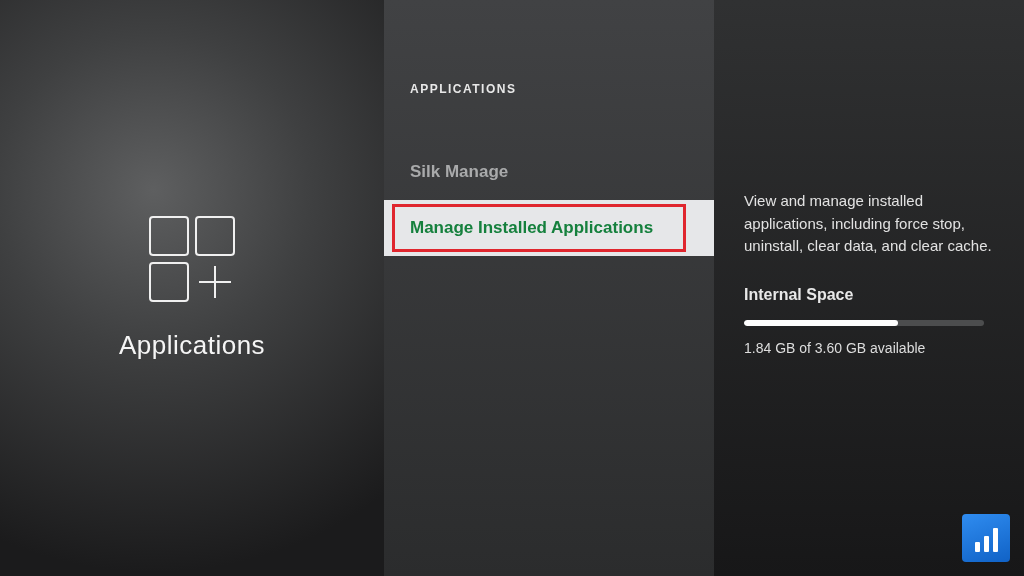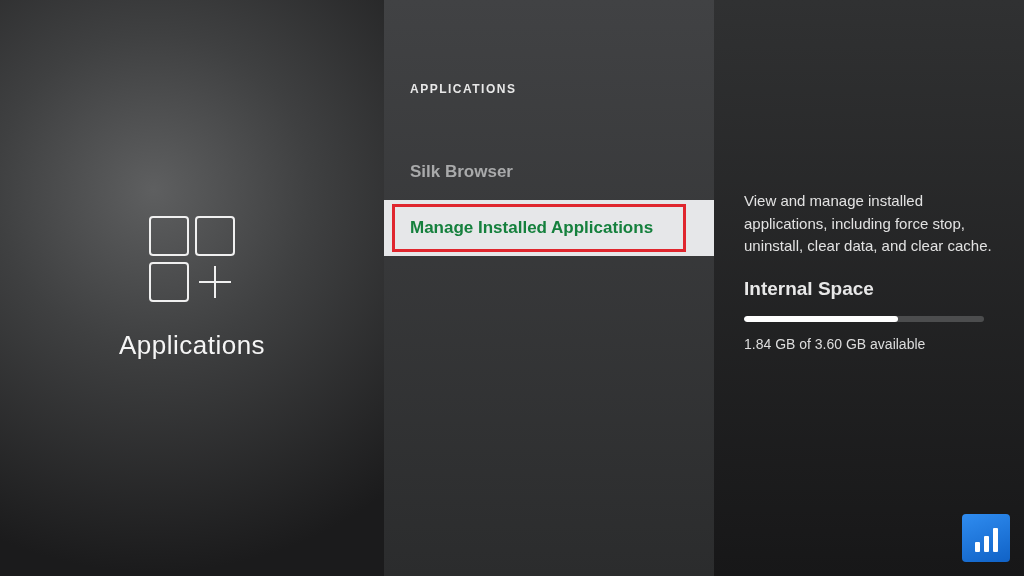--- a/index.html
+++ b/index.html
@@ -54,22 +54,22 @@
     pointer-events: none;
   }
 
   
   .right {
     flex: 1; height: 100%;
     background: linear-gradient(180deg, #303132 0%, #171718 100%);
     padding: 190px 30px 0 30px;
     color: #e8e8e8;
   }
-  .description { font-size: 15px; line-height: 1.5; color: #e2e2e2; margin-bottom: 20px; max-width: 250px; }
-  .space-title { font-size: 19px; font-weight: 700; margin-bottom: 16px; }
+  .description { font-size: 15px; line-height: 1.5; color: #e2e2e2; margin-bottom: 28px; max-width: 250px; }
+  .space-title { font-size: 16px; font-weight: 700; margin-bottom: 16px; }
   .bar { width: 240px; height: 6px; background: #4c4d4e; border-radius: 3px; overflow: hidden; margin-bottom: 14px; }
   .bar-fill { height: 100%; background: #fefefe; border-radius: 3px; }
   .space-text { font-size: 14px; color: #dddddd; }
 
   
   .stats-badge {
     position: absolute; right: 14px; bottom: 14px;
     width: 48px; height: 48px;
     background: linear-gradient(160deg, #2f8cf0, #1062c6);
     border-radius: 4px;
@@ -96,21 +96,21 @@
       <div class="apps-col">
         <div class="square"></div>
         <div class="plus"></div>
       </div>
     </div>
     <div class="left-title">Applications</div>
   </div>
 
   <div class="middle">
     <div class="section-header">APPLICATIONS</div>
-    <div class="menu-item">Silk Browser</div>
+    <div class="menu-item">Silk Manage</div>
     <div class="menu-item selected" id="sel-item">Manage Installed Applications</div>
   </div>
 
   <div class="right">
     <div class="description">View and manage installed applications, including force stop, uninstall, clear data, and clear cache.</div>
     <div class="space-title">Internal Space</div>
     <div class="bar">
       <div class="bar-fill" id="bar-fill" style="width: 64%;"></div>
     </div>
     <div class="space-text">1.84 GB of 3.60 GB available</div>

